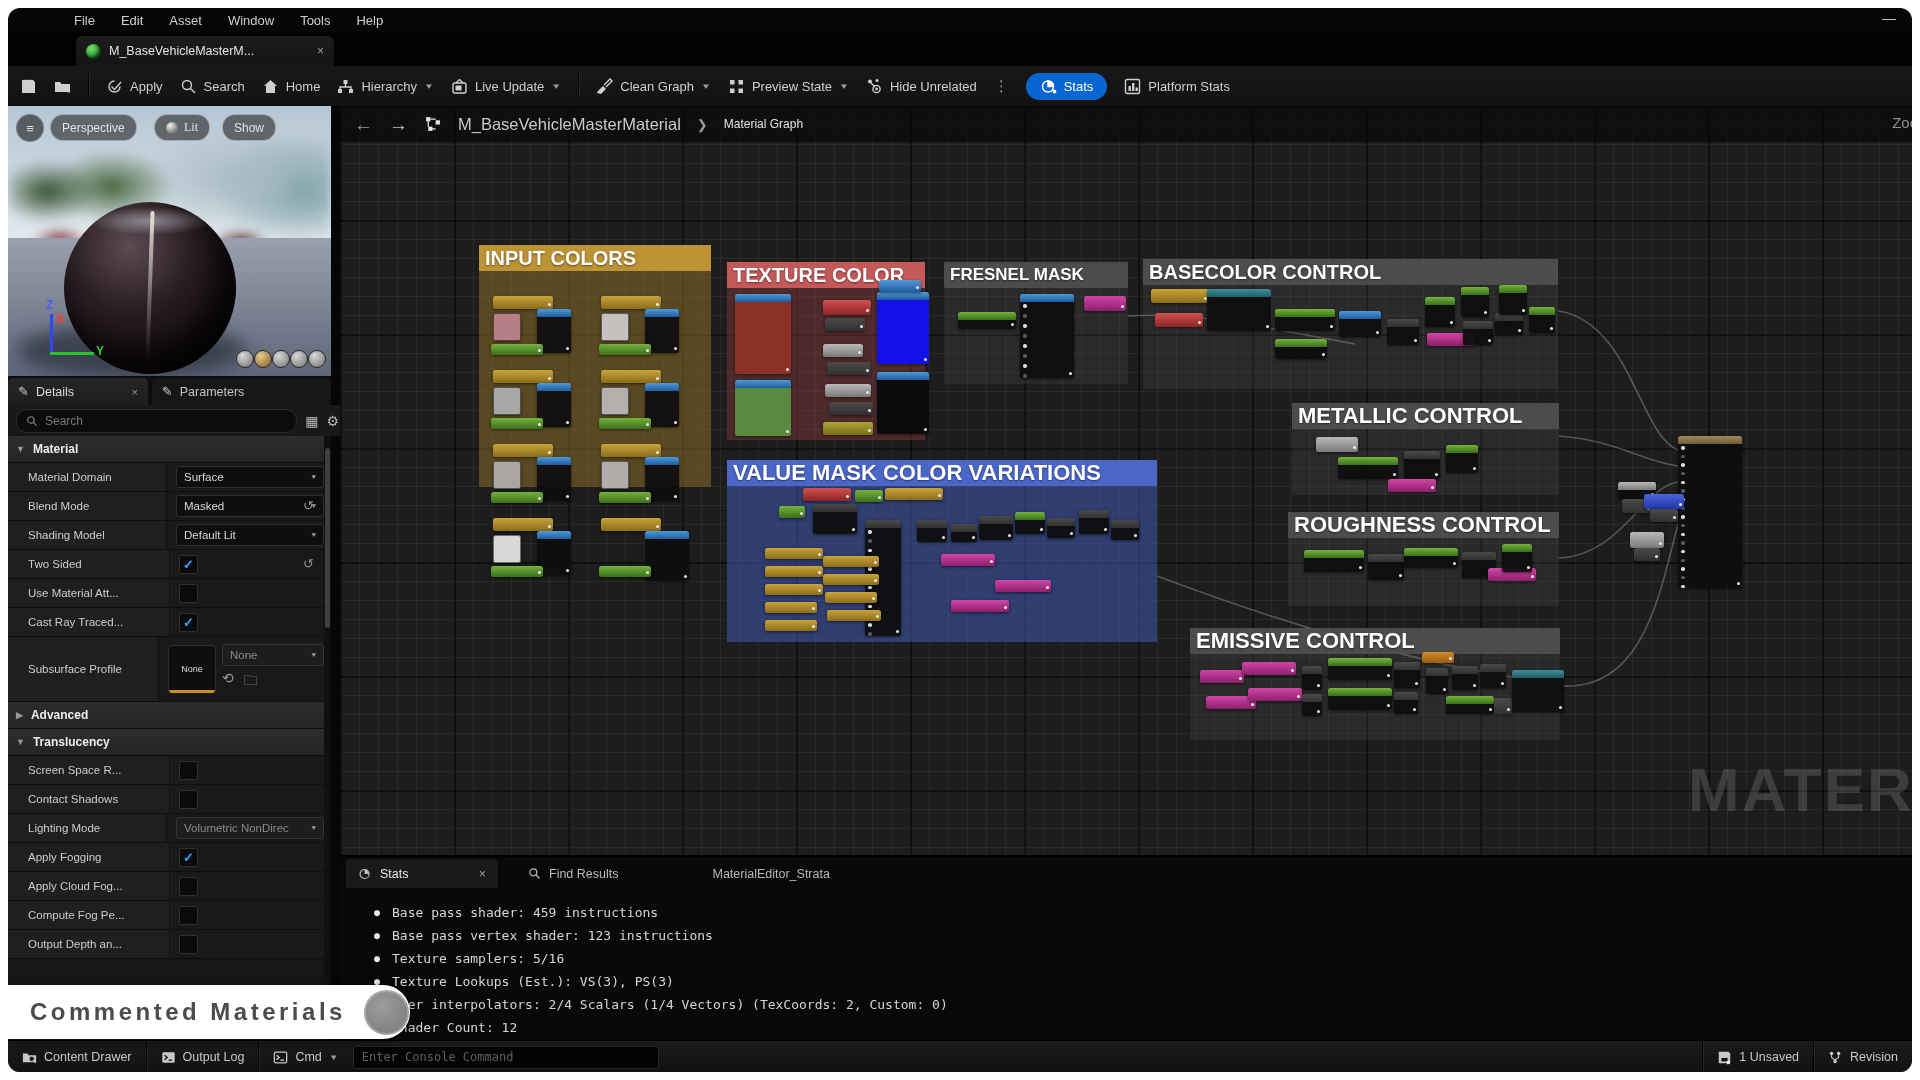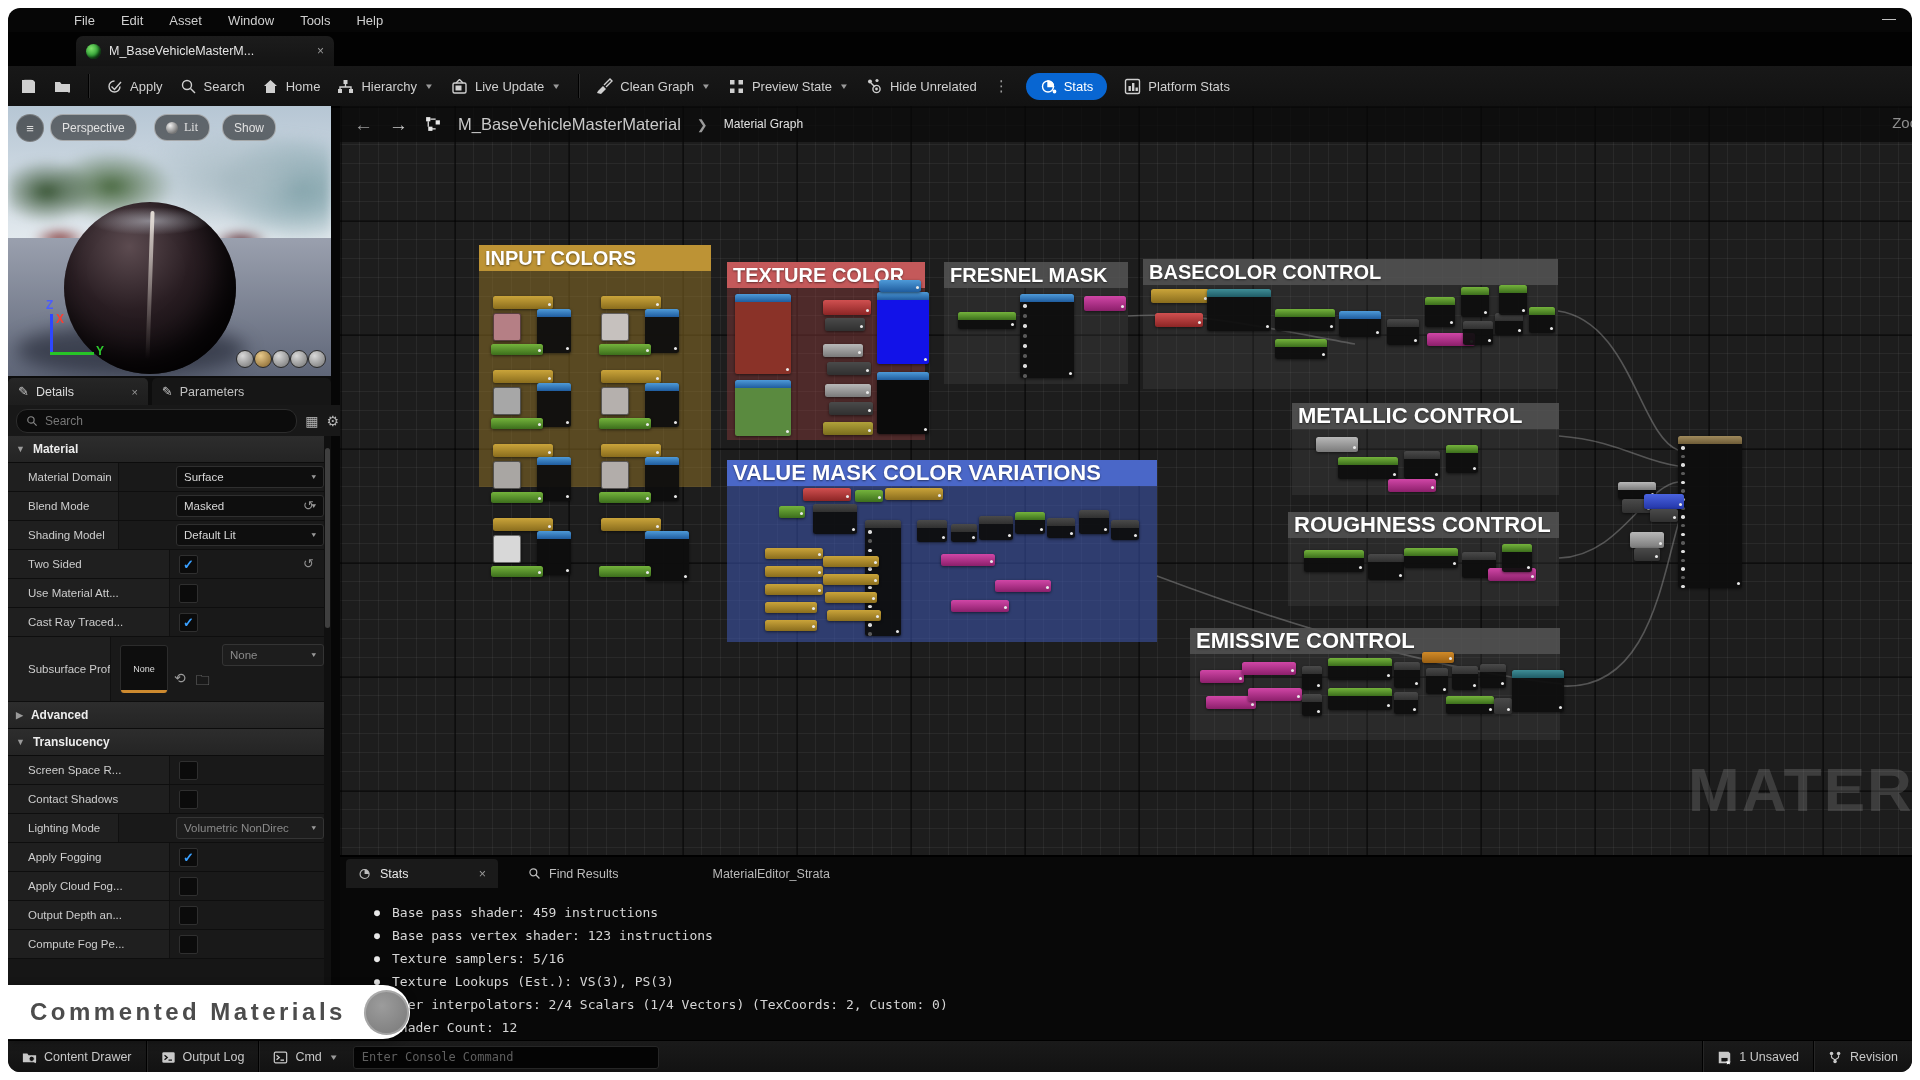--- a/index.html
+++ b/index.html
@@ -81,21 +81,21 @@
   #drows{left:0;top:330px;width:316px;height:604px;background:#161616;overflow:hidden;}
   .sect{height:26px;background:linear-gradient(#2d2d2d,#242424);display:flex;align-items:center;gap:8px;
     padding-left:8px;color:#ececec;font-size:12px;font-weight:bold;border-bottom:1px solid #0c0c0c;}
   .sect .ar{color:#9a9a9a;font-size:9px;}
   .prow{height:28px;display:flex;border-bottom:1px solid #0e0e0e;position:relative;}
   .prow.tall{height:64px;}
   .plab{width:162px;background:#1f1f1f;color:#cdcdcd;font-size:11.5px;display:flex;align-items:center;
     padding-left:20px;border-right:1px solid #101010;box-sizing:border-box;white-space:nowrap;overflow:hidden;}
   .pval{flex:1;background:#191919;display:flex;align-items:center;padding-left:9px;gap:6px;}
   .dd{height:20px;border-radius:3px;background:#0e0e0e;border:1px solid #2f2f2f;color:#d8d8d8;font-size:11.5px;
-    display:flex;align-items:center;padding:0 7px;justify-content:space-between;width:132px;margin-left:48px;}
+    display:flex;align-items:center;padding:0 7px;justify-content:space-between;width:132px;}
   .dd.dis{background:#1d1d1d;color:#8a8a8a;border-color:#343434;}
   .dd .chev{font-size:9px;}
   .cbx{width:17px;height:17px;border-radius:2px;background:#0b0b0b;border:1px solid #2f2f2f;
     display:flex;align-items:center;justify-content:center;color:#3aa0ff;font-size:13px;font-weight:bold;}
   .reset{position:absolute;right:10px;top:6px;color:#8f8f8f;font-size:13px;}
   .tin{height:20px;width:118px;border-radius:3px;background:#0d0d0d;border:1px solid #2a2a2a;color:#cfcfcf;
     font-size:11.5px;display:flex;align-items:center;padding-left:7px;}
   .athumb{width:46px;height:46px;background:#0e0e0e;border:1px solid #2c2c2c;border-radius:3px;position:relative;
     display:flex;align-items:center;justify-content:center;color:#ddd;font-size:9px;}
   .athumb:after{content:"";position:absolute;left:0;right:0;bottom:-1px;height:3px;background:#cd8a2f;border-radius:0 0 3px 3px;}
@@ -445,27 +445,27 @@
             <div class="cbx">✓</div>
           </div>
         </div>
         <div class="prow">
           <div class="plab">Apply Cloud Fog...</div>
           <div class="pval">
             <div class="cbx"></div>
           </div>
         </div>
         <div class="prow">
+          <div class="plab">Compute Fog Pe...</div>
+          <div class="pval">
+            <div class="cbx"></div>
+          </div>
+        </div>
+        <div class="prow">
           <div class="plab">Output Depth an...</div>
-          <div class="pval">
-            <div class="cbx"></div>
-          </div>
-        </div>
-        <div class="prow">
-          <div class="plab">Compute Fog Pe...</div>
           <div class="pval">
             <div class="cbx"></div>
           </div>
         </div>
       </div>
     <div id="dscroll" class="abs">
         <div class="thumb"></div>
       </div>
   </div>
 
@@ -637,21 +637,21 @@
         </div>
         <div class="gnode" style="left: 537px; top: 266px; width: 52px; height: 62px;">
           <div class="hdr8" style="background:linear-gradient(#4e9ad8,#1f5c9e)"></div>
           <div class="body" style="background:#0b0b0b"></div>
           <div class="rdot"></div>
         </div>
         <div class="gnode" style="left: 539px; top: 174px; width: 42px; height: 12px; background: linear-gradient(rgb(78, 154, 216), rgb(31, 92, 158));">
           <div class="rdot"></div>
         </div>
         <div class="comment" style="left: 604px; top: 156px; width: 184px; height: 122px;">
-          <div class="chdr" style="background: rgba(82, 82, 82, 0.9); font-size: 20px;">FRESNEL MASK</div>
+          <div class="chdr" style="background: rgba(82, 82, 82, 0.9); font-size: 17px;">FRESNEL MASK</div>
           <div class="cbody" style="background: rgba(95, 95, 95, 0.2);"></div>
         </div>
         <div class="gnode" style="left: 618px; top: 206px; width: 58px; height: 17px;">
           <div class="hdr8" style="background:linear-gradient(#74b33c,#3c6e1c)"></div>
           <div class="body"></div>
           <div class="rdot"></div>
         </div>
         <div class="gnode" style="left: 680px; top: 188px; width: 54px; height: 84px;">
           <div class="hdr8" style="background:linear-gradient(#4e9ad8,#1f5c9e)"></div>
           <div class="body"></div>

